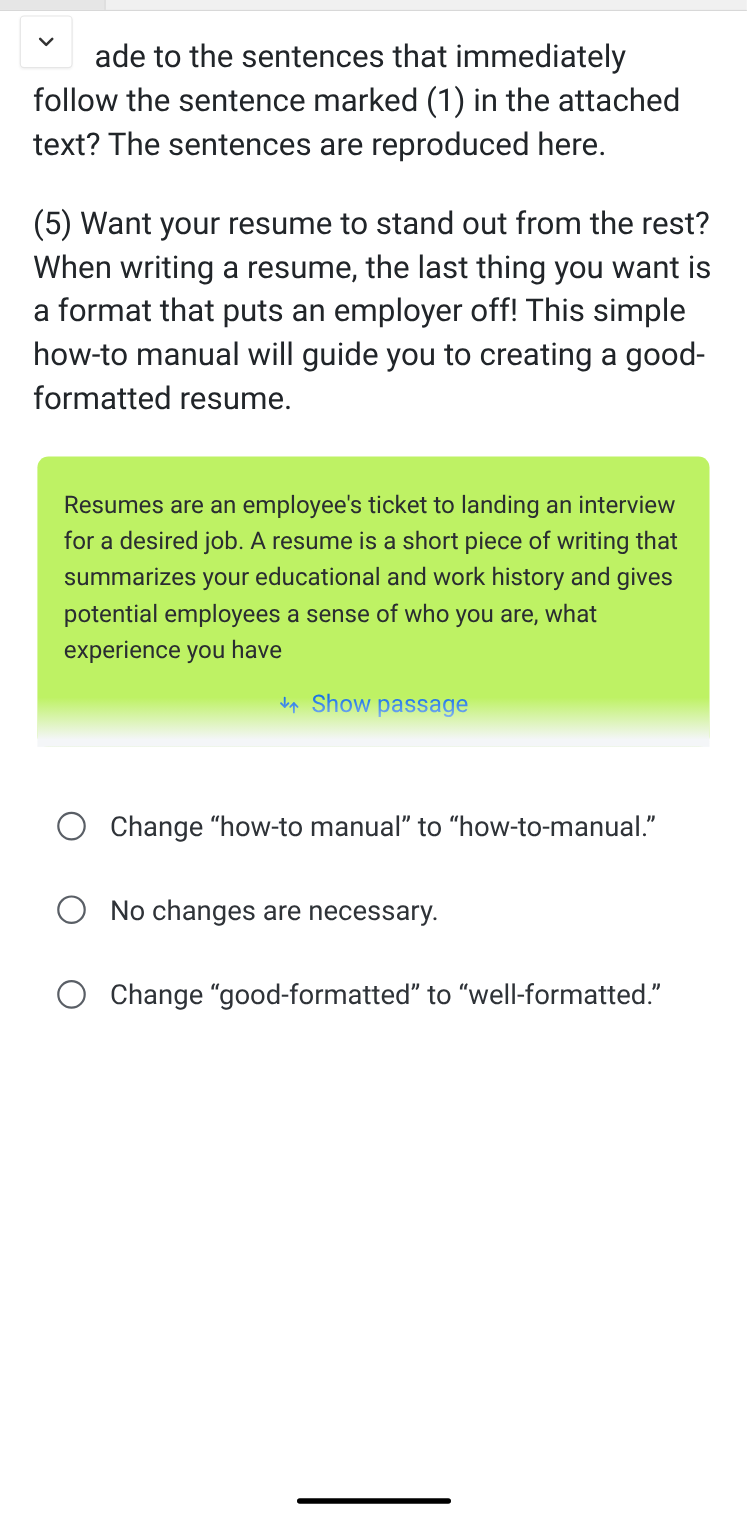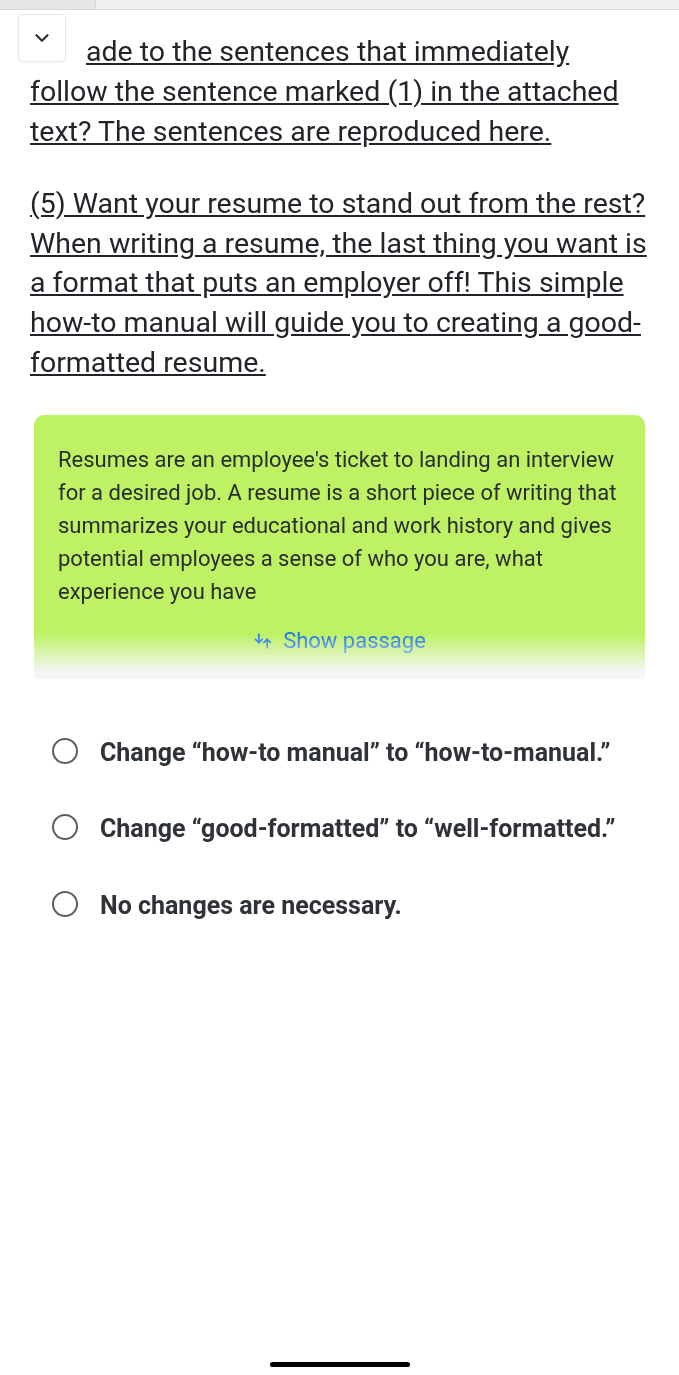--- a/index.html
+++ b/index.html
@@ -40,21 +40,20 @@
   }
   .chevron-btn svg { width: 22px; height: 22px; stroke: #333; }
   .content {
     padding: 22px 30px 0 30px;
   }
   .q-para {
     font-size: 28.5px;
     line-height: 1.4;
     color: #212529;
     margin-bottom: 32px;
-    text-decoration: underline;
   }
   .q-para.first { text-indent: 56px; }
   .passage-box {
     background: #bef264;
     border-radius: 10px;
     padding: 28px 24px 0 24px;
     margin: 10px 4px 0 4px;
     position: relative;
   }
   .passage-text {
@@ -86,21 +85,20 @@
   .options {
     margin-top: 56px;
     padding: 0 8px 0 22px;
   }
   .option {
     display: flex;
     align-items: flex-start;
     gap: 22px;
     margin-bottom: 40px;
     cursor: pointer;
-    font-weight: bold;
   }
   .radio {
     flex: 0 0 26px;
     width: 26px;
     height: 26px;
     border: 2.5px solid #5a5f66;
     border-radius: 50%;
     margin-top: 3px;
   }
   .option-label {
@@ -152,23 +150,23 @@
     </div>
   </div>
 
   <div class="options">
     <div class="option">
       <div class="radio"></div>
       <div class="option-label">Change “how-to manual” to “how-to-manual.”</div>
     </div>
     <div class="option">
       <div class="radio"></div>
-      <div class="option-label">Change “good-formatted” to “well-formatted.”</div>
+      <div class="option-label">No changes are necessary.</div>
     </div>
     <div class="option">
       <div class="radio"></div>
-      <div class="option-label">No changes are necessary.</div>
+      <div class="option-label">Change “good-formatted” to “well-formatted.”</div>
     </div>
   </div>
 
 </div>
 
 <div class="home-indicator"></div>
 
 </body></html>

